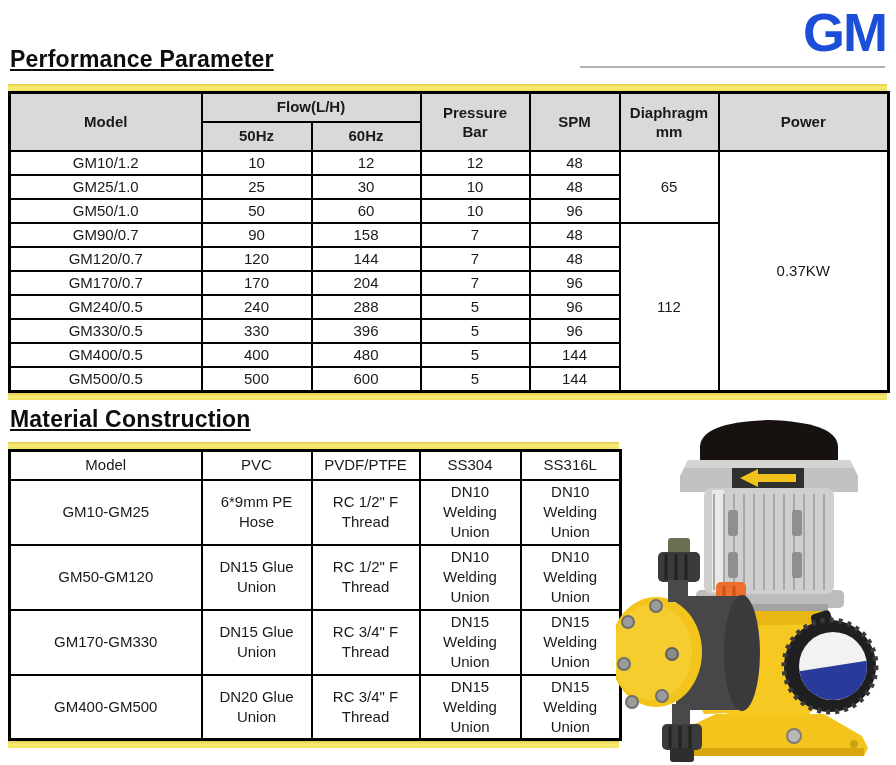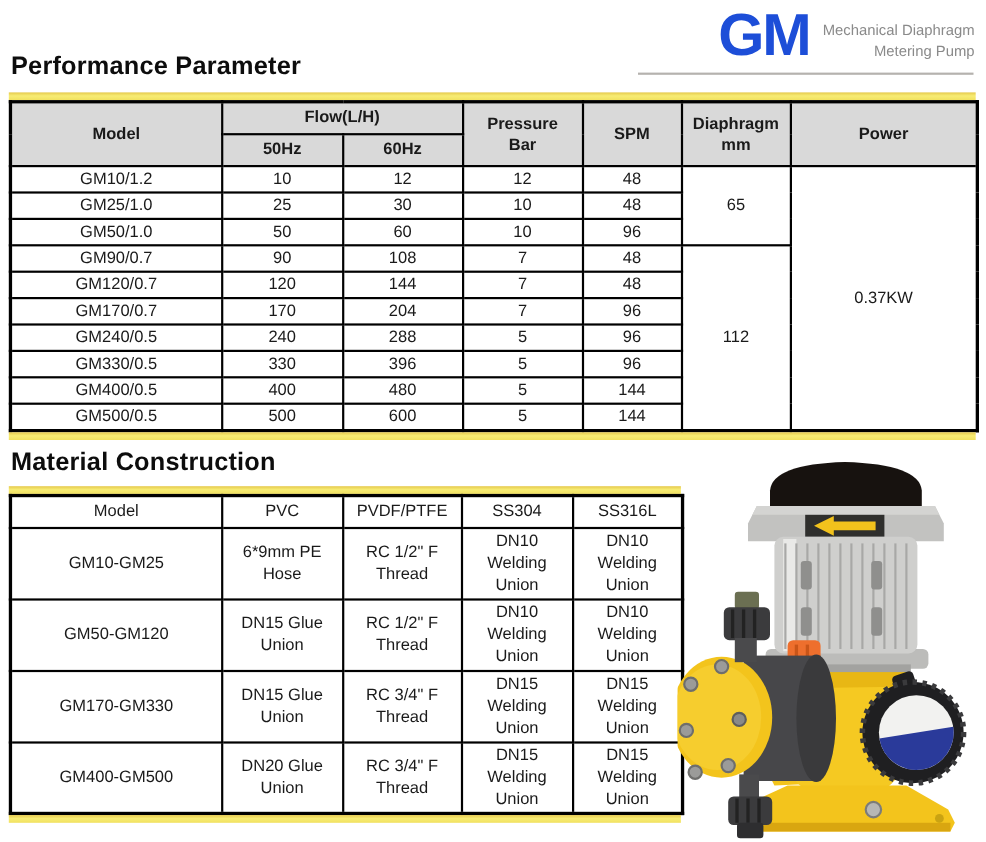--- a/index.html
+++ b/index.html
@@ -12,21 +12,21 @@
     display:flex; align-items:flex-start; justify-content:flex-end; gap:12px; }
   .logo-text { font-size:54px; font-weight:900; letter-spacing:-2px; color:#1d4ed8;
     line-height:56px; }
   .logo-tagline { margin-top:14px; text-align:right; font-size:13.5px; color:#8a8a8a;
     line-height:19px; }
   .logo-rule { position:absolute; left:580px; top:66px; width:305px; height:2px;
     background:#b5b2ae; }
 
   
   .section-title { position:absolute; left:10px; font-size:23px; font-weight:bold;
-    color:#0d0d0d; letter-spacing:0.2px; }
+    color:#0d0d0d; letter-spacing:0.2px;text-decoration:underline; }
   #perf-title { top:46px; }
   #mat-title  { top:406px; }
 
   
   .accent-bar { height:7px;
     background:linear-gradient(180deg,#e5c94c 0%, #f7ec74 45%, #f1e160 100%); }
 
   
   .tbl-wrap { position:absolute; }
   #perf-wrap { left:8px; top:84px; width:879px; }
@@ -46,24 +46,20 @@
   
   .pump { position:absolute; left:616px; top:418px; width:274px; height:347px; }
 </style>
 </head>
 <body>
 
 <div class="page">
 
   <div class="logo">
     <div class="logo-text">GM</div>
-    <div class="logo-tagline">
-      <div>Mechanical Diaphragm</div>
-      <div>Metering Pump</div>
-    </div>
   </div>
   <div class="logo-rule"></div>
 
   <div class="section-title" id="perf-title">Performance Parameter</div>
 
   <div class="tbl-wrap" id="perf-wrap">
     <div class="accent-bar"></div>
     <table id="perf-table">
       <colgroup>
         <col style="width:192px">
@@ -114,21 +110,21 @@
         <tr>
           <td>GM50/1.0</td>
           <td>50</td>
           <td>60</td>
           <td>10</td>
           <td>96</td>
         </tr>
         <tr>
           <td>GM90/0.7</td>
           <td>90</td>
-          <td>108</td>
+          <td>158</td>
           <td>7</td>
           <td>48</td>
           <td rowspan="7">112</td>
         </tr>
         <tr>
           <td>GM120/0.7</td>
           <td>120</td>
           <td>144</td>
           <td>7</td>
           <td>48</td>

